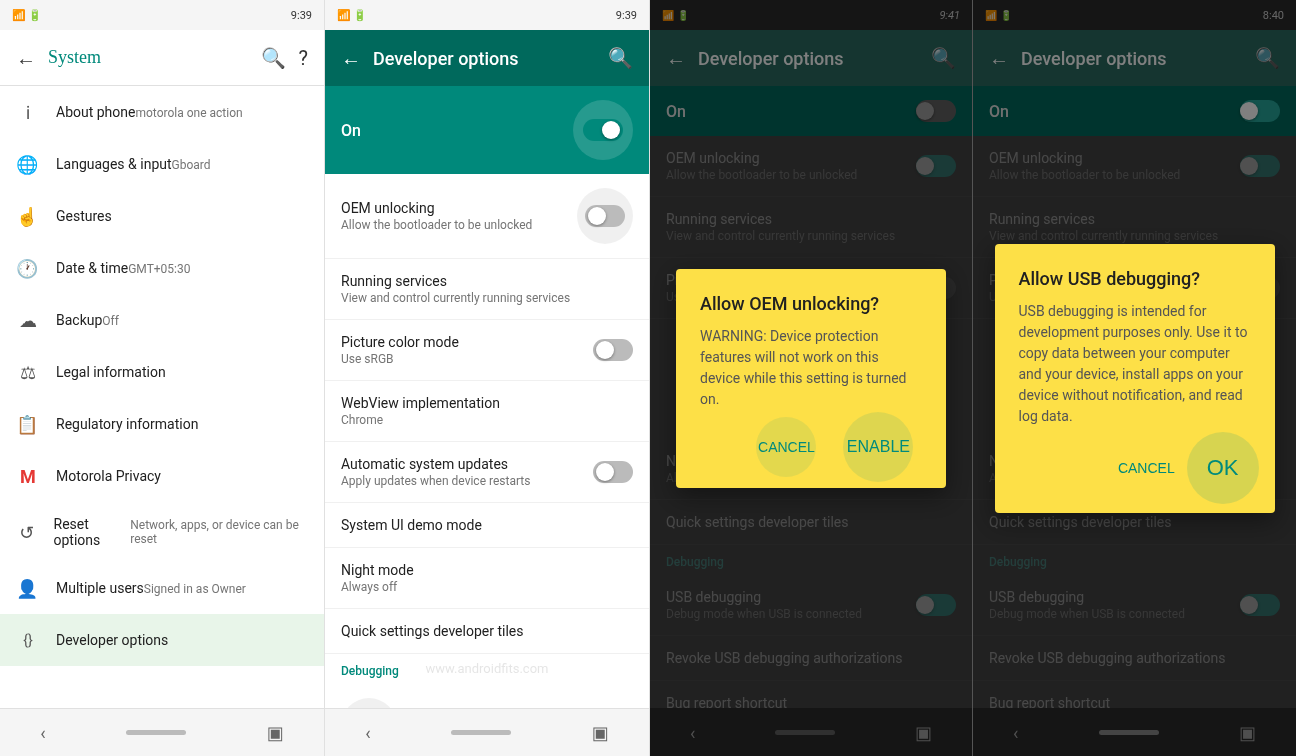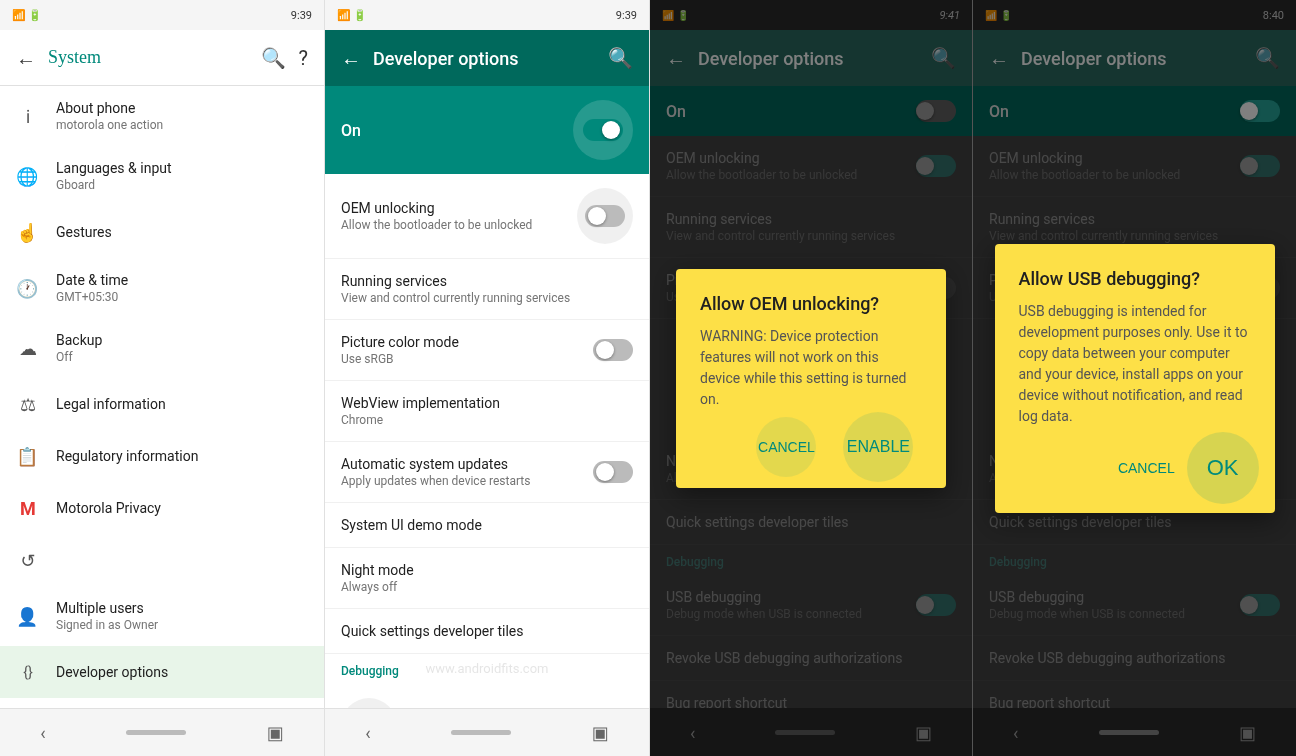--- a/index.html
+++ b/index.html
@@ -24,21 +24,21 @@
     .top-bar-title { font-size: 18px; font-weight: 500; flex: 1; }
     .top-bar-title-green { color: #00897b; font-family: Liberation Serif, serif; }
     .top-bar-icon { font-size: 20px; cursor: pointer; color: inherit; }
     .top-bar-icons { display: flex; gap: 12px; margin-left: auto; }
 
     
     .sidebar-content { flex: 1; overflow-y: auto; }
     .sidebar-item { display: flex; align-items: center; padding: 14px 16px; gap: 16px; cursor: pointer; }
     .sidebar-item.active { background: #e8f5e9; }
     .sidebar-icon { width: 24px; height: 24px; display: flex; align-items: center; justify-content: center; color: #555; font-size: 18px; }
-    .sidebar-text { display: flex; flex-direction: column; }
+    .sidebar-text { display: flex; flex-direction: row; }
     .sidebar-title { font-size: 14px; color: #212121; }
     .sidebar-subtitle { font-size: 12px; color: #757575; margin-top: 2px; }
 
     
     .dev-content { flex: 1; overflow-y: auto; }
     .dev-item { display: flex; align-items: center; justify-content: space-between; padding: 14px 16px; border-bottom: 1px solid #f0f0f0; cursor: pointer; }
     .dev-item-text { display: flex; flex-direction: column; }
     .dev-item-title { font-size: 14px; color: #212121; }
     .dev-item-subtitle { font-size: 12px; color: #757575; margin-top: 2px; }
     .dev-section-header { padding: 10px 16px 6px; font-size: 12px; color: #00897b; font-weight: 500; background: #fff; }
@@ -158,20 +158,24 @@
       </div>
     </div>
     <div class="sidebar-item">
       <div class="sidebar-icon" style="font-weight:bold;color:#e53935;">M</div>
       <div class="sidebar-text">
         <span class="sidebar-title">Motorola Privacy</span>
       </div>
     </div>
     <div class="sidebar-item">
       <div class="sidebar-icon">↺</div>
+      <div class="sidebar-text">
+        <span class="sidebar-title">Reset options</span>
+        <span class="sidebar-subtitle">Network, apps, or device can be reset</span>
+      </div>
     </div>
     <div class="sidebar-item">
       <div class="sidebar-icon">👤</div>
       <div class="sidebar-text">
         <span class="sidebar-title">Multiple users</span>
         <span class="sidebar-subtitle">Signed in as Owner</span>
       </div>
     </div>
     <div class="sidebar-item active">
       <div class="sidebar-icon" style="font-size:14px;">{}</div>

